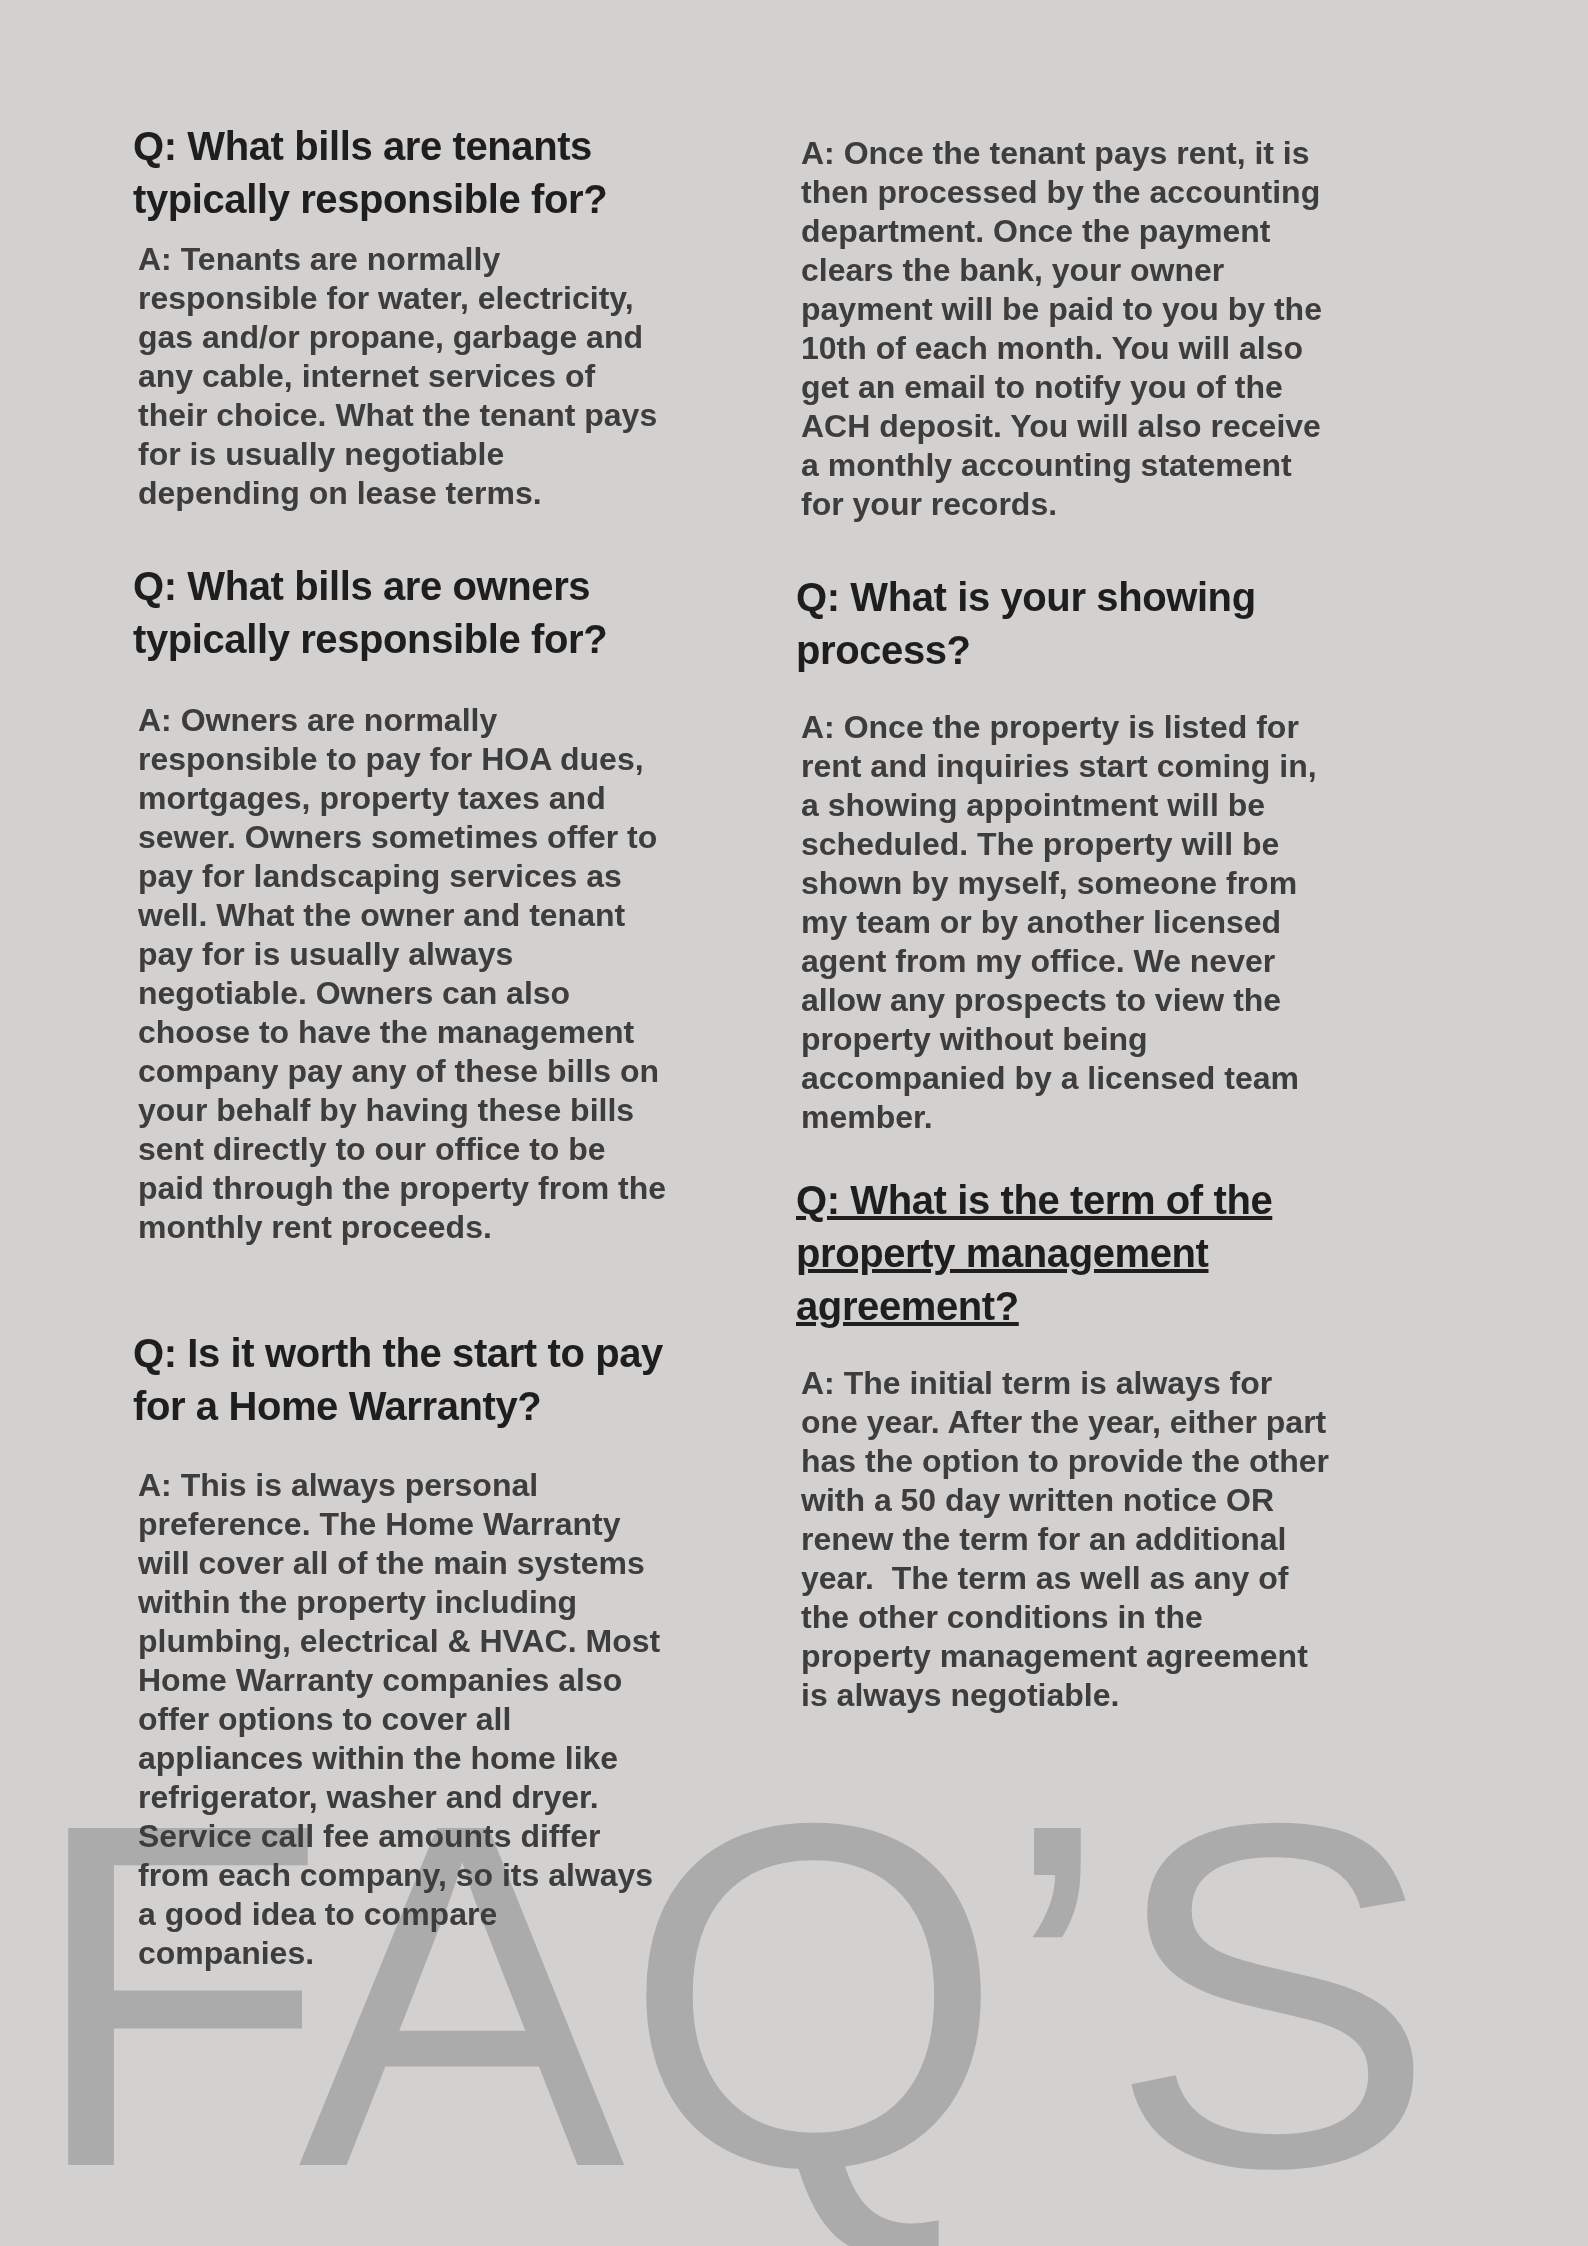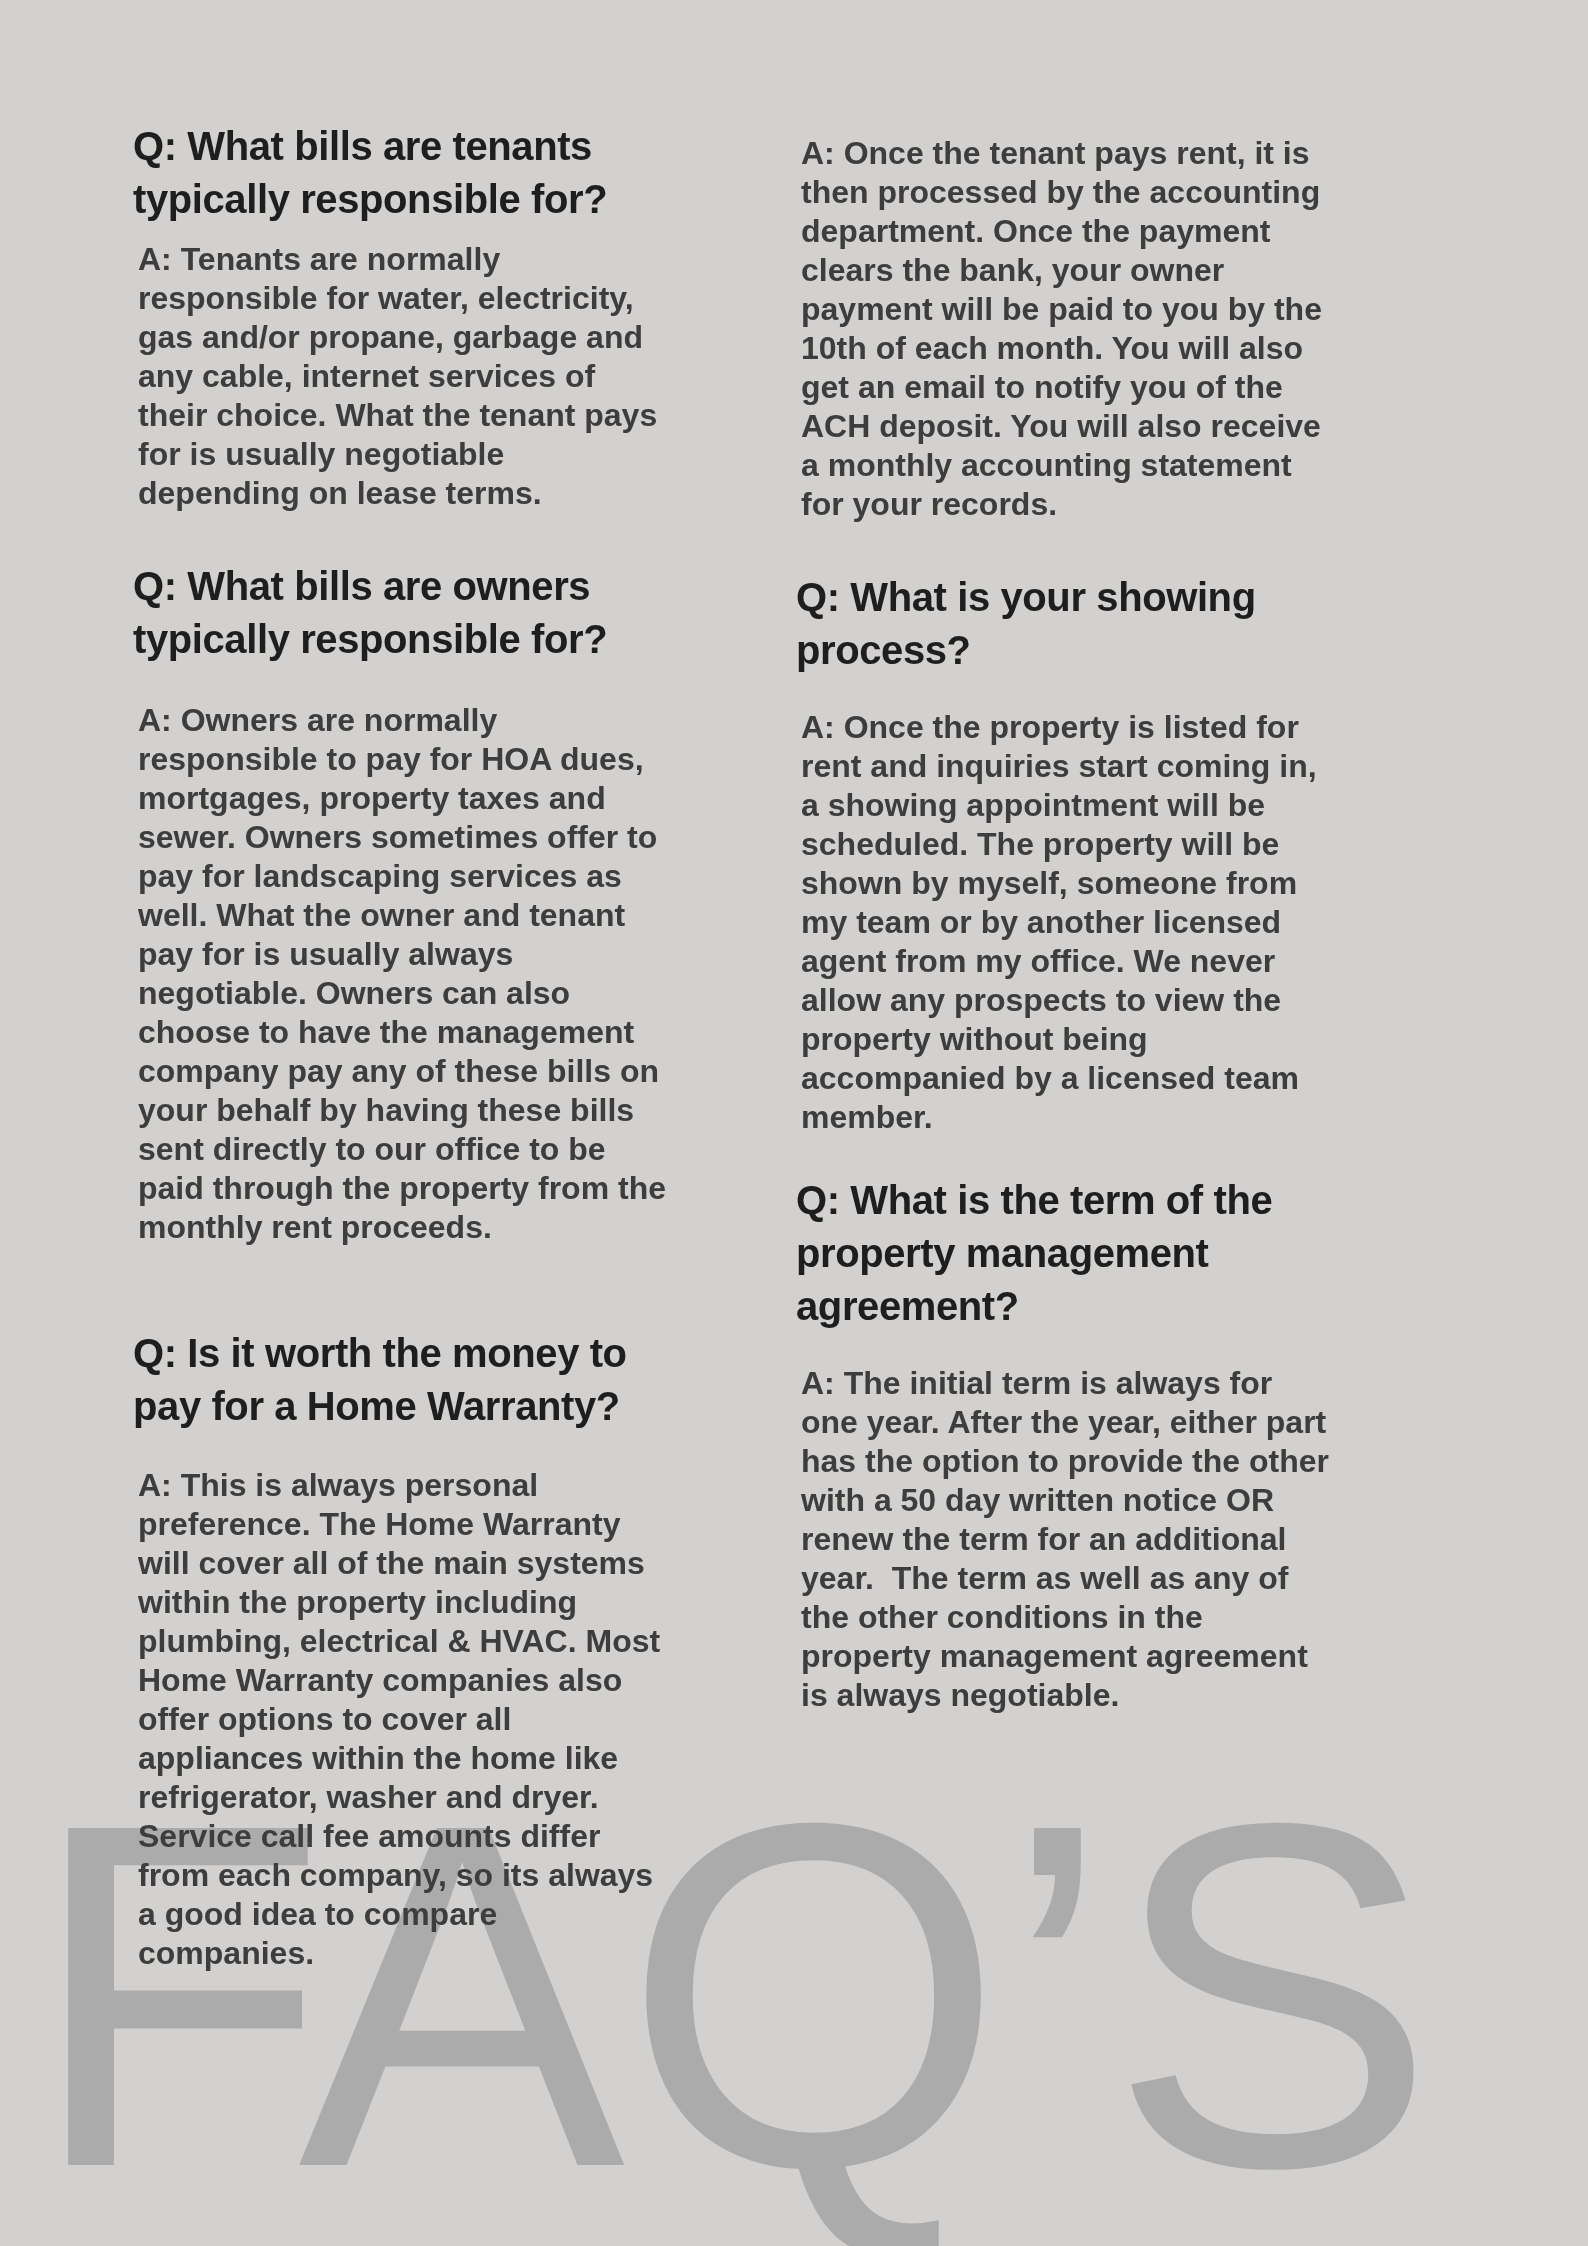--- a/index.html
+++ b/index.html
@@ -44,21 +44,21 @@
     font-weight: 700;
     letter-spacing: 0;
     color: var(--color-body, #3d3d3d);
     white-space: pre-wrap;
   }
   
   .mt14 { margin-top: 14px; }
   .mt31 { margin-top: 31px; }
   .mt33 { margin-top: 33px; }
   .mt35 { margin-top: 35px; }
-  .mt37 { margin-top: 37px; }
+  .mt37 { margin-top: 37px; text-decoration: underline; }
   .mt47 { margin-top: 47px; }
   .mt80 { margin-top: 80px; }
   .watermark {
     position: absolute;
     left: 28px;
     top: 1750px;
     font-family: Liberation Sans, sans-serif;
     font-weight: 400;
     font-size: 490px;
     line-height: 1;
@@ -80,21 +80,21 @@
     <div class="col">
       <section class="qa">
         <h2 class="q">Q: What bills are tenants typically responsible for?</h2>
         <p class="a mt14">A: Tenants are normally responsible for water, electricity, gas and/or propane, garbage and any cable, internet services of their choice. What the tenant pays for is usually negotiable depending on lease terms.</p>
       </section>
       <section class="qa">
         <h2 class="q mt47">Q: What bills are owners typically responsible for?</h2>
         <p class="a mt35">A: Owners are normally responsible to pay for HOA dues, mortgages, property taxes and sewer. Owners sometimes offer to pay for landscaping services as well. What the owner and tenant pay for is usually always negotiable. Owners can also choose to have the management company pay any of these bills on your behalf by having these bills sent directly to our office to be paid through the property from the monthly rent proceeds.</p>
       </section>
       <section class="qa">
-        <h2 class="q mt80">Q: Is it worth the money to pay for a Home Warranty?</h2>
+        <h2 class="q mt80">Q: Is it worth the start to pay for a Home Warranty?</h2>
         <p class="a mt33">A: This is always personal preference. The Home Warranty will cover all of the main systems within the property including plumbing, electrical &amp; HVAC. Most Home Warranty companies also offer options to cover all  appliances within the home like refrigerator, washer and dryer.  Service call fee amounts differ from each company, so its always a good idea to compare companies.</p>
       </section>
     </div>
 
     <div class="col">
       <section class="qa">
         <p class="a mt14">A: Once the tenant pays rent, it is then processed by the accounting department. Once the payment clears the bank, your owner payment will be paid to you by the  10th of each month. You will also get an email to notify you of the ACH deposit. You will also receive a monthly accounting statement for your records.</p>
       </section>
       <section class="qa">
         <h2 class="q mt47">Q: What is your showing process?</h2>

